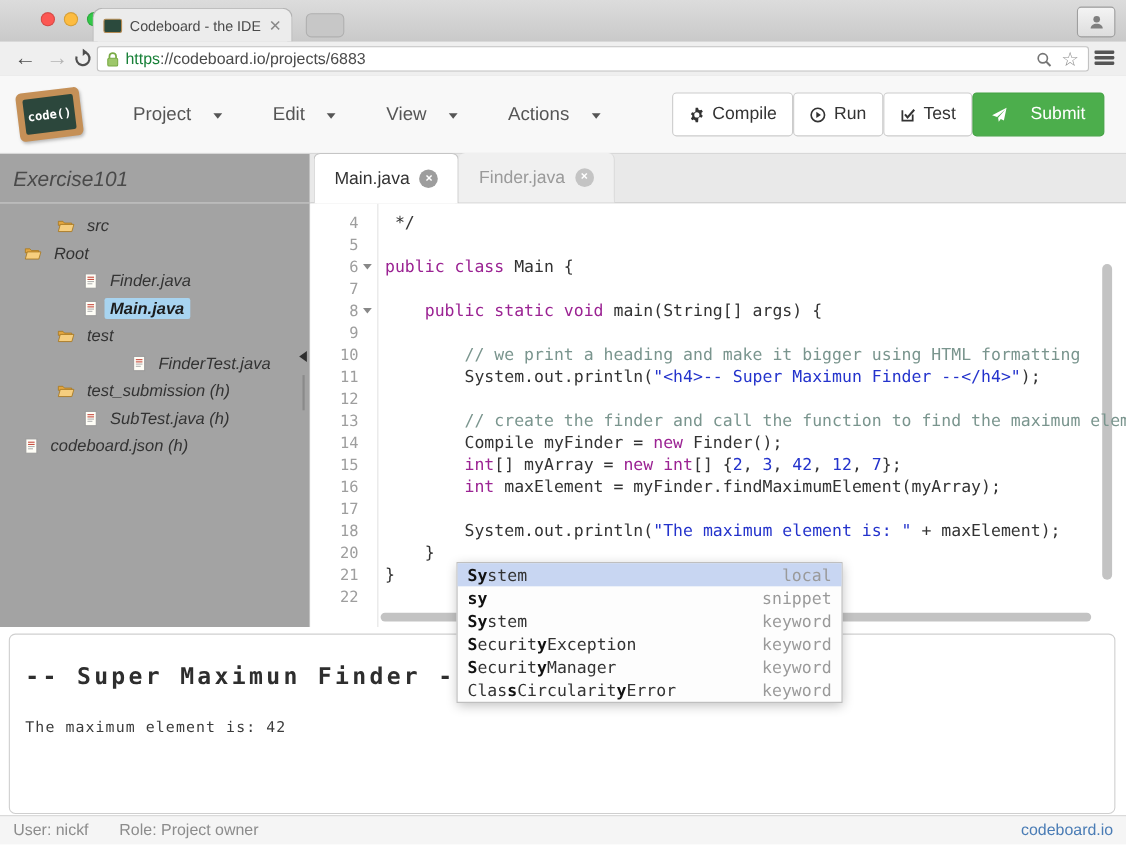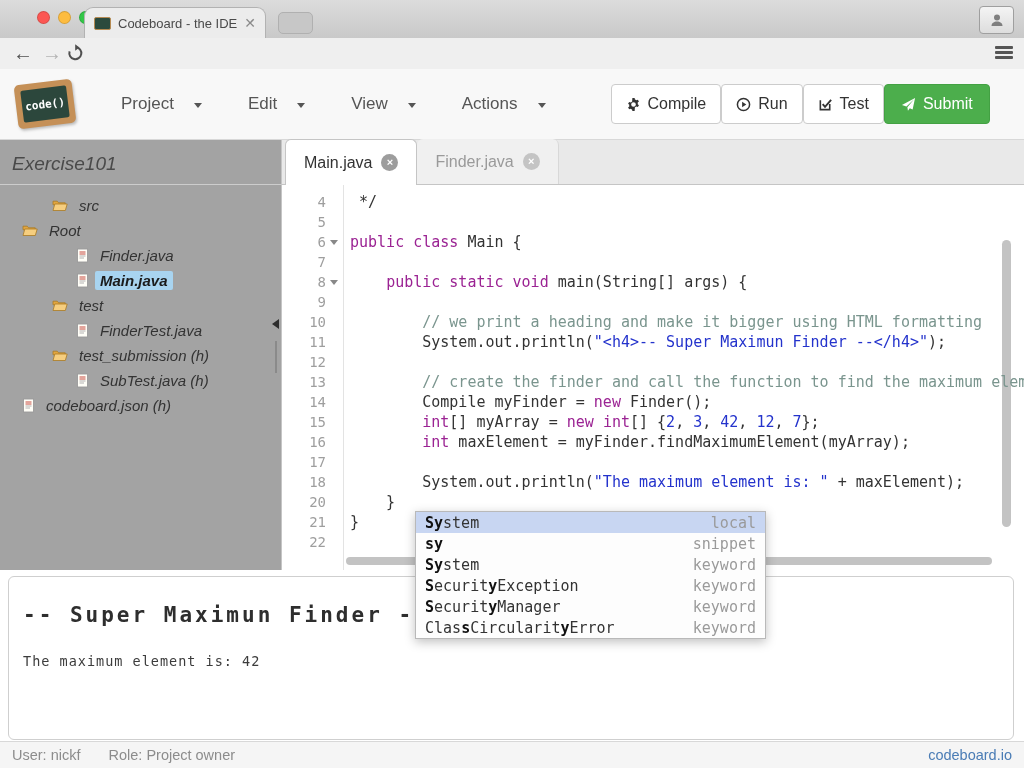--- a/index.html
+++ b/index.html
@@ -41,21 +41,21 @@
         box-shadow:1px 2px 3px rgba(0,0,0,.25);display:flex;align-items:center;justify-content:center;flex:none;}
   .logo-board{background:#2c473c;border-radius:2px;width:46px;height:32px;display:flex;align-items:center;justify-content:center;}
   .logo-text{color:#fff;font-family:"DejaVu Sans Mono",monospace;font-size:11px;font-weight:bold;}
   .menus{display:flex;margin-left:24px;}
   .menu{font-size:17px;color:#555;padding:0 23px;display:flex;align-items:center;gap:20px;cursor:pointer;}
   .caret{width:0;height:0;border-left:4.5px solid transparent;border-right:4.5px solid transparent;border-top:5px solid #555;margin-top:2px;}
   .btn-group{display:flex;margin-left:42px;}
   .tbtn{height:40px;padding:0 14px;background:#fff;border:1px solid #ccc;border-radius:4px;font-size:16px;color:#333;
         display:flex;align-items:center;gap:7px;cursor:pointer;}
   .submit-btn{margin-left:auto;margin-right:132px;height:40px;padding:0 16px;background:#4cae4c;border:1px solid #43a143;
-              border-radius:4px;font-size:16px;color:#fff;display:flex;align-items:center;gap:7px;cursor:pointer;}
+              border-radius:4px;font-size:16px;color:#fff;display:flex;align-items:center;gap:21px;cursor:pointer;}
 
   
   .sidebar{position:absolute;top:140px;left:0;width:281px;height:430px;background:#a3a3a3;
            border-right:1px solid #c5c5c5;box-sizing:content-box;font-style:italic;}
   .sidebar-title{height:45px;box-sizing:border-box;border-bottom:1px solid #ccc;font-size:19px;color:#4a4a4a;
                  padding:13px 0 0 12px;}
   .tree{padding-top:8px;}
   .tree-row{height:25px;display:flex;align-items:center;gap:6px;font-size:15px;color:#333;cursor:pointer;}
   .tree-icon{flex:none;display:flex;align-items:center;}
   .tree-label{padding:1px 5px;border-radius:2px;white-space:nowrap;}
@@ -138,20 +138,34 @@
 
   <div class="chrome-url">
     <span class="nav-ico nav-back">←</span>
     <span class="nav-ico nav-fwd">→</span>
     <span class="nav-refresh" style="position:absolute;left:66px;top:6px;">
       <svg width="18" height="18" viewBox="0 0 18 18">
           <path d="M10 3.2 a6 6 0 1 1 -6.4 4.2" stroke="#4f4f4f" stroke-width="2" fill="none"></path>
           <polygon points="9.2,0.2 9.2,6.8 13.4,3.5" fill="#4f4f4f"></polygon>
         </svg>
     </span>
+    <div class="url-field">
+      <svg width="11" height="14" viewBox="0 0 11 14">
+          <path d="M2.5 6V4.2a3 3 0 0 1 6 0V6" fill="none" stroke="#79aa45" stroke-width="1.6"></path>
+          <rect x="1" y="6" width="9" height="7" rx="1.2" fill="#9dc76a" stroke="#79aa45"></rect>
+        </svg>
+      <span class="url-text"><span class="url-scheme">https</span><span class="url-rest">://codeboard.io/projects/6883</span></span>
+      <span class="url-right">
+        <svg width="16" height="16" viewBox="0 0 16 16">
+            <circle cx="7" cy="7" r="4.2" fill="none" stroke="#757575" stroke-width="1.5"></circle>
+            <line x1="10.2" y1="10.2" x2="14" y2="14" stroke="#757575" stroke-width="1.8"></line>
+          </svg>
+        <span class="star">☆</span>
+      </span>
+    </div>
     <div class="hamburger">
         <div></div>
         <div></div>
         <div></div>
       </div>
   </div>
 
   <div class="app-toolbar">
     <div class="logo">
       <div class="logo-board">
@@ -253,21 +267,21 @@
         </div>
         <div class="tree-row" style="padding-left: 52px;">
           <span class="tree-icon">
             <svg width="16" height="13" viewBox="0 0 16 13">
               <path d="M1 2.2h4.2l1.4 1.6h6.6v2H1z" fill="#e3a63f" stroke="#a97a23" stroke-width="0.8"></path>
               <path d="M1 11.5 L2.8 5 h12.4 l-1.9 6.5z" fill="#f6ce7f" stroke="#a97a23" stroke-width="0.8"></path>
             </svg>
           </span>
           <span class="tree-label">test</span>
         </div>
-        <div class="tree-row" style="padding-left: 76px;">
+        <div class="tree-row" style="padding-left: 120px;">
           <span class="tree-icon">
             <svg width="13" height="15" viewBox="0 0 13 15">
               <rect x="1.5" y="1" width="10" height="13" fill="#fffef7" stroke="#9a9a9a" stroke-width="0.9"></rect>
               <line x1="3.5" y1="4" x2="9.5" y2="4" stroke="#c0392b" stroke-width="0.9"></line>
               <line x1="3.5" y1="6" x2="9.5" y2="6" stroke="#c0392b" stroke-width="0.9"></line>
               <line x1="3.5" y1="8" x2="9.5" y2="8" stroke="#aaaaaa" stroke-width="0.9"></line>
               <line x1="3.5" y1="10" x2="8" y2="10" stroke="#aaaaaa" stroke-width="0.9"></line>
             </svg>
           </span>
           <span class="tree-label">FinderTest.java</span>

